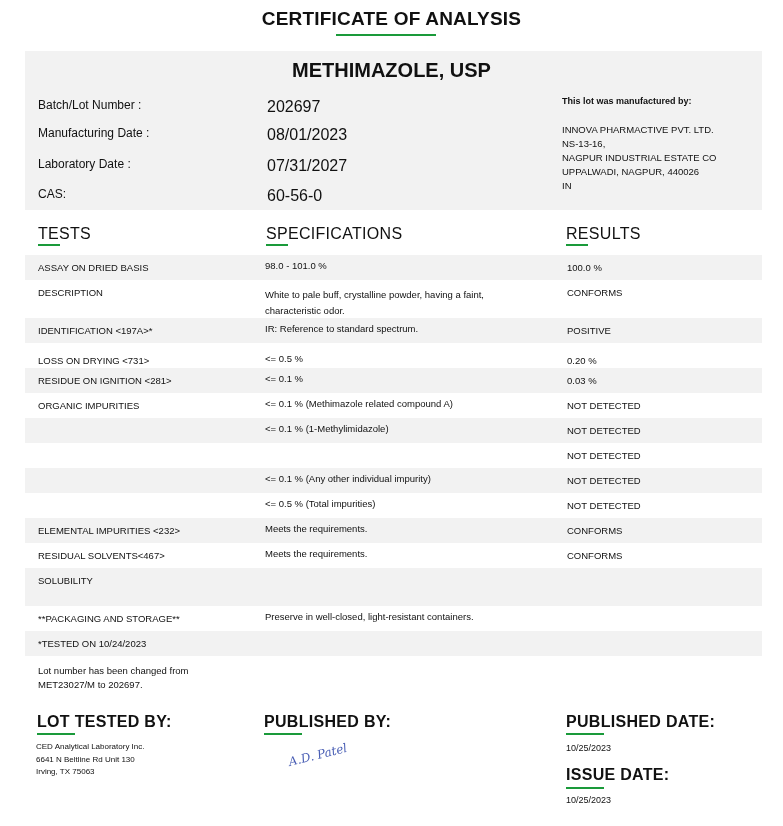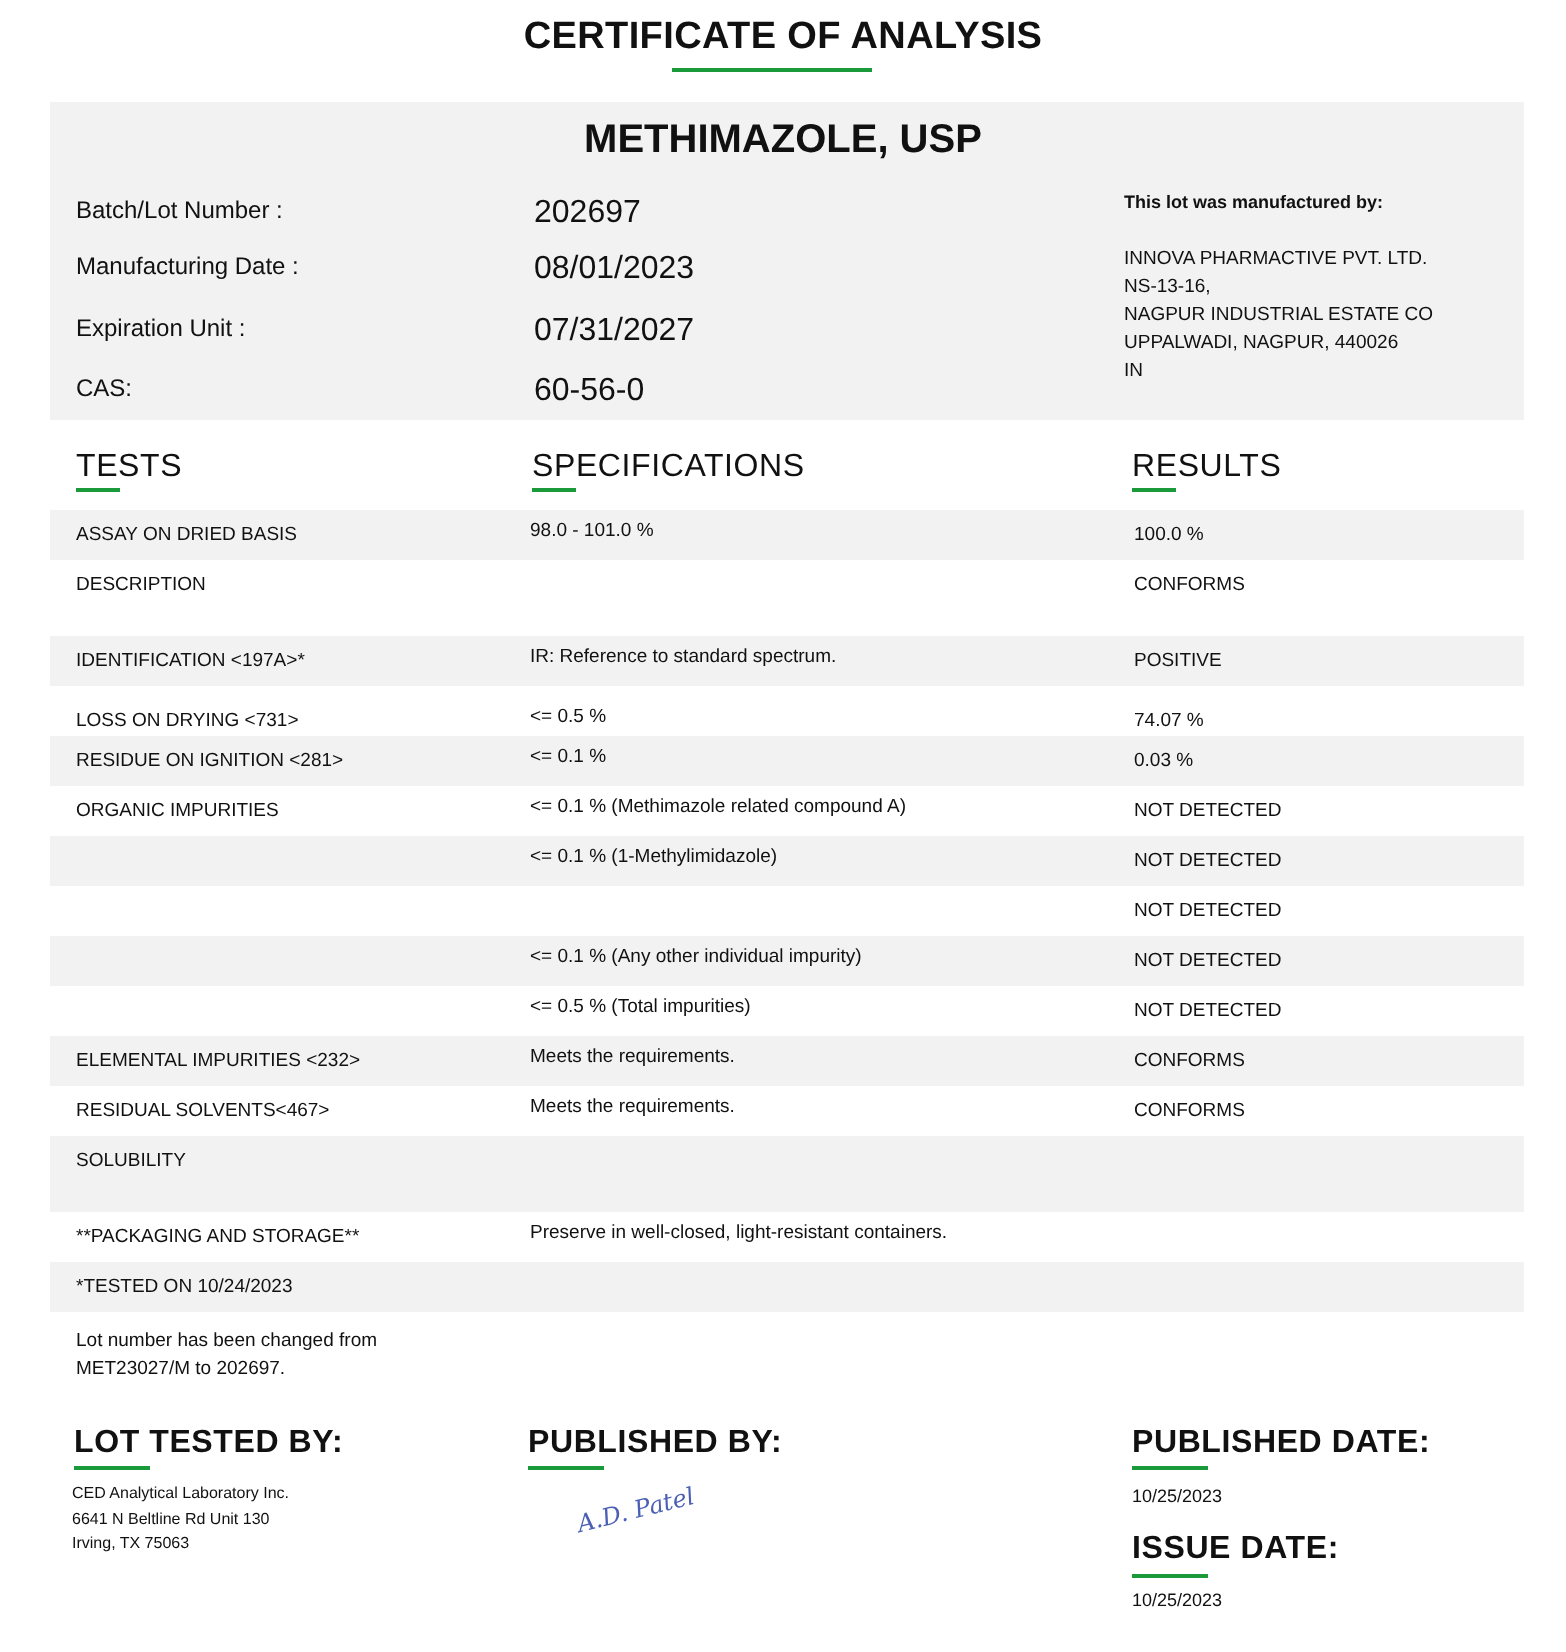--- a/index.html
+++ b/index.html
@@ -30,21 +30,21 @@
 <div class="title">CERTIFICATE OF ANALYSIS</div>
 <div class="title-underline"></div>
 
 <div class="panel"></div>
 <div class="product">METHIMAZOLE, USP</div>
 
 <div class="info-label" style="top:98px">Batch/Lot Number :</div>
 <div class="info-value" style="top:98px">202697</div>
 <div class="info-label" style="top:126px">Manufacturing Date :</div>
 <div class="info-value" style="top:126px">08/01/2023</div>
-<div class="info-label" style="top:157px">Expiration Unit :</div>
+<div class="info-label" style="top:157px">Laboratory Date :</div>
 <div class="info-value" style="top:157px">07/31/2027</div>
 <div class="info-label" style="top:187px">CAS:</div>
 <div class="info-value" style="top:187px">60-56-0</div>
 
 <div class="mfr-head">This lot was manufactured by:</div>
 <div class="mfr-line" style="top:123px">INNOVA PHARMACTIVE PVT. LTD.</div>
 <div class="mfr-line" style="top:137px">NS-13-16,</div>
 <div class="mfr-line" style="top:151px">NAGPUR INDUSTRIAL ESTATE CO</div>
 <div class="mfr-line" style="top:165px">UPPALWADI, NAGPUR, 440026</div>
 <div class="mfr-line" style="top:179px">IN</div>
@@ -56,31 +56,32 @@
 <div class="col-head" style="left:566px">RESULTS</div>
 <div class="col-underline" style="left:566px"></div>
 
 <div class="row grey" style="top:255px;height:25px">
   <span class="c1" style="top:7px">ASSAY ON DRIED BASIS</span>
   <span class="c2" style="top:3px">98.0 - 101.0 %</span>
   <span class="c3" style="top:7px">100.0 %</span>
 </div>
 <div class="row" style="top:280px;height:38px">
   <span class="c1" style="top:7px">DESCRIPTION</span>
+  <span class="c2" style="top:7px">White to pale buff, crystalline powder, having a faint, characteristic odor.</span>
   <span class="c3" style="top:7px">CONFORMS</span>
 </div>
 <div class="row grey" style="top:318px;height:25px">
   <span class="c1" style="top:7px">IDENTIFICATION &lt;197A&gt;*</span>
   <span class="c2" style="top:3px">IR: Reference to standard spectrum.</span>
   <span class="c3" style="top:7px">POSITIVE</span>
 </div>
 <div class="row" style="top:348px;height:25px">
   <span class="c1" style="top:7px">LOSS ON DRYING &lt;731&gt;</span>
   <span class="c2" style="top:3px">&lt;= 0.5 %</span>
-  <span class="c3" style="top:7px">74.07 %</span>
+  <span class="c3" style="top:7px">0.20 %</span>
 </div>
 <div class="row grey" style="top:368px;height:25px">
   <span class="c1" style="top:7px">RESIDUE ON IGNITION &lt;281&gt;</span>
   <span class="c2" style="top:3px">&lt;= 0.1 %</span>
   <span class="c3" style="top:7px">0.03 %</span>
 </div>
 <div class="row" style="top:393px;height:25px">
   <span class="c1" style="top:7px">ORGANIC IMPURITIES</span>
   <span class="c2" style="top:3px">&lt;= 0.1 % (Methimazole related compound A)</span>
   <span class="c3" style="top:7px">NOT DETECTED</span>

